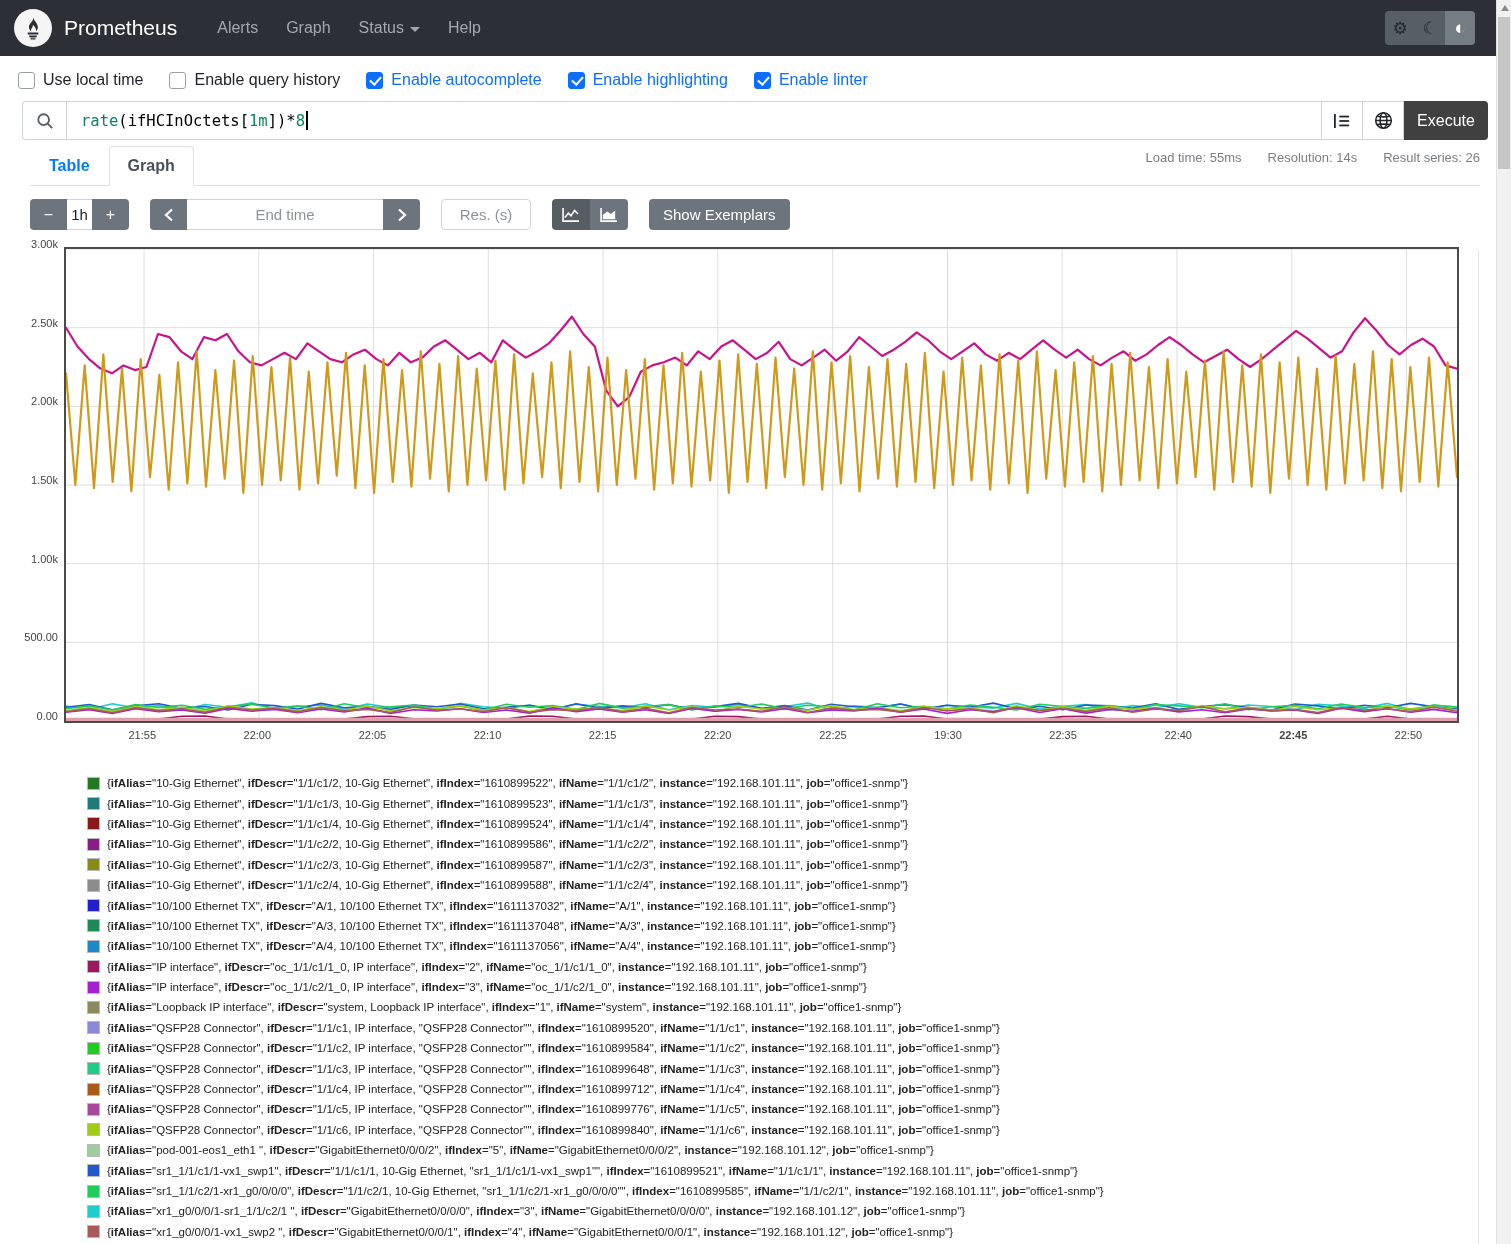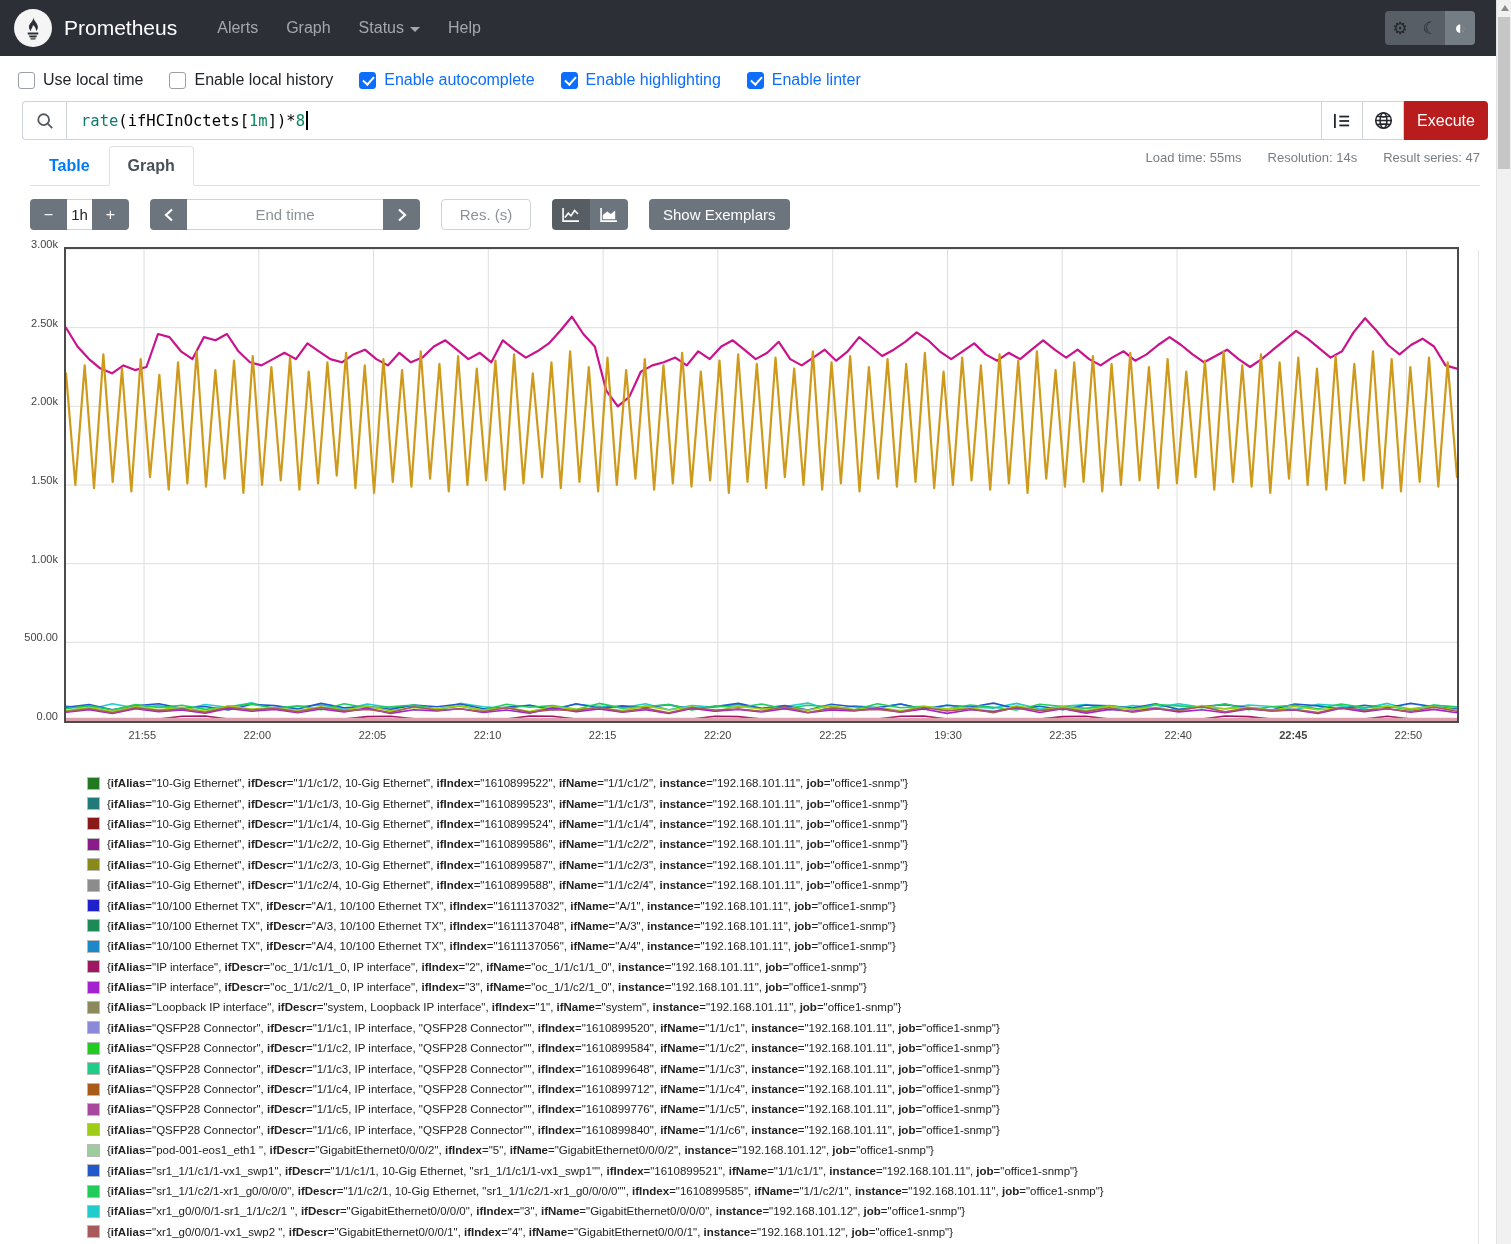--- a/index.html
+++ b/index.html
@@ -29,21 +29,21 @@
     border:solid #fff; border-width:0 2px 2px 0; transform:rotate(42deg); }
 
   
   .query-row { display:flex; margin:12px 23px 0 22px; height:39px; }
   .q-search { width:44px; border:1px solid #ced4da; border-right:none; border-radius:4px 0 0 4px;
     display:flex; align-items:center; justify-content:center; background:#fff; }
   .q-input { flex:1; border:1px solid #ced4da; background:#fff; display:flex; align-items:center; padding-left:14px;
     font-family:"DejaVu Sans Mono", monospace; font-size:15.5px; cursor:text; }
   .q-cursor { display:inline-block; width:1.5px; height:19px; background:#000; margin-left:1px; vertical-align:middle; }
   .q-btn { width:41px; border:1px solid #ced4da; border-left:none; background:#fff; display:flex; align-items:center; justify-content:center; cursor:pointer; }
-  .execute-btn { width:84px; background:#b91c1c; color:#fff; font-size:16px; border:none; border-radius:0 4px 4px 0; cursor:pointer; }
+  .execute-btn { width:84px; background:#404040; color:#fff; font-size:16px; border:none; border-radius:0 4px 4px 0; cursor:pointer; }
 
   
   .meta-tabs { position:relative; margin:6px 31px 0 30px; }
   .stats { position:absolute; right:0; top:4px; font-size:13px; color:#797e83; display:flex; gap:26px; }
   .tabs { display:flex; border-bottom:1px solid #dee2e6; margin-top:2px;font-weight:bold; }
   .tab { font-size:16px; padding:10px 18px; cursor:pointer; border:1px solid transparent; border-radius:4px 4px 0 0; margin-bottom:-1px; }
   .tab.inactive { color:#007bff; }
   .tab.active { color:#495057; background:#fff; border-color:#dee2e6 #dee2e6 #fff; }
 
   
@@ -117,21 +117,21 @@
   </div>
 </div>
 
 <div class="options-row">
   <label class="opt">
       <span class="box"></span>
       <span>Use local time</span>
     </label>
   <label class="opt">
       <span class="box"></span>
-      <span>Enable local history</span>
+      <span>Enable query history</span>
     </label>
   <label class="opt on">
       <span class="box"></span>
       <span>Enable autocomplete</span>
     </label>
   <label class="opt on">
       <span class="box"></span>
       <span>Enable highlighting</span>
     </label>
   <label class="opt on">
@@ -167,21 +167,21 @@
         <path d="M3 5.2c2 1.3 12 1.3 14 0M3 14.8c2-1.3 12-1.3 14 0"></path>
       </svg>
   </div>
   <button class="execute-btn">Execute</button>
 </div>
 
 <div class="meta-tabs">
   <div class="stats">
     <span>Load time: 55ms</span>
     <span>Resolution: 14s</span>
-    <span>Result series: 47</span>
+    <span>Result series: 26</span>
   </div>
   <div class="tabs">
     <span class="tab inactive">Table</span>
     <span class="tab active">Graph</span>
   </div>
 </div>
 
 <div class="controls">
   <div class="grp">
     <button class="gbtn">−</button>

